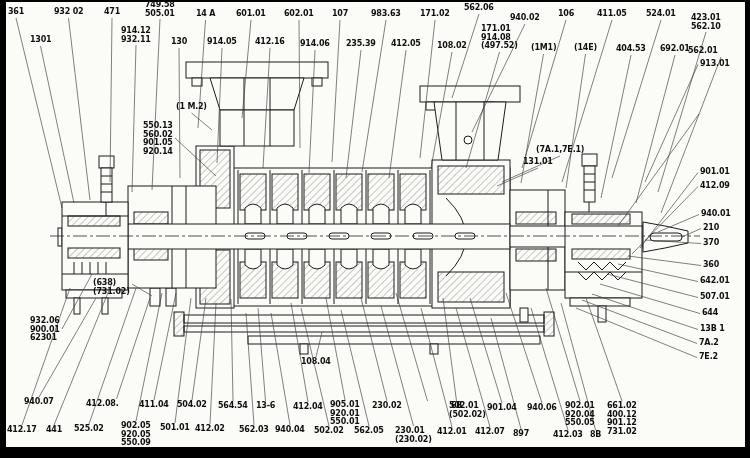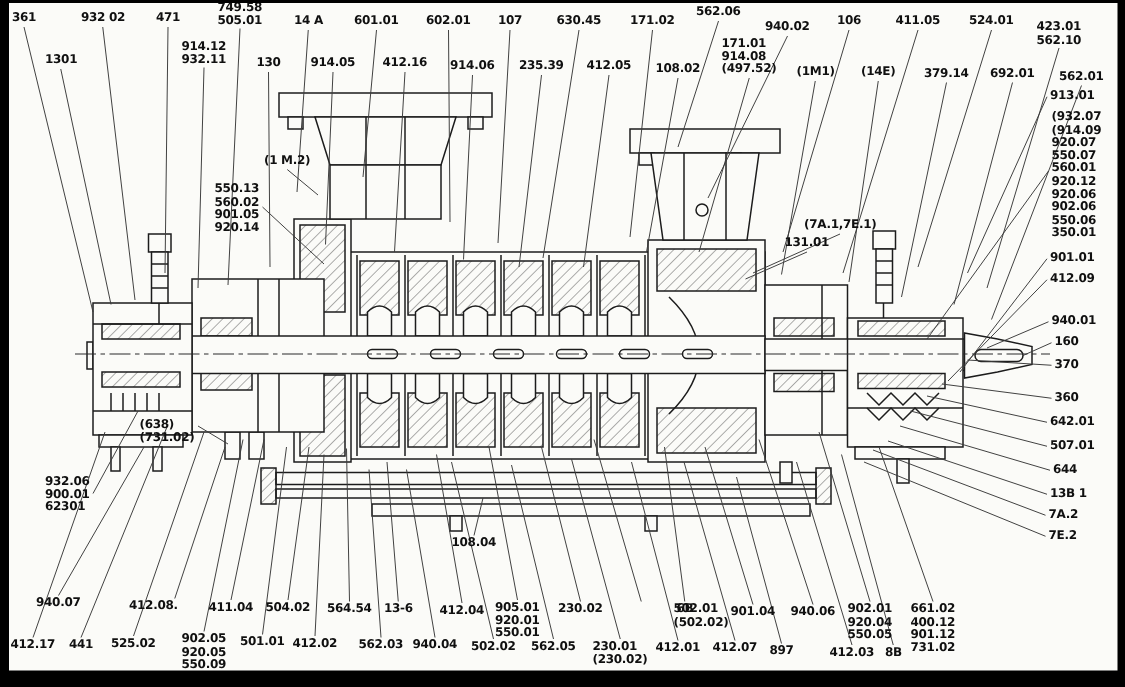--- a/index.html
+++ b/index.html
@@ -278,21 +278,21 @@
   <div id="labels">
       <div class="callout" style="left: 8px; top: 8px;">361</div>
       <div class="callout" style="left: 54px; top: 8px;">932 02</div>
       <div class="callout" style="left: 104px; top: 8px;">471</div>
       <div class="callout" style="left: 145px; top: 1px;">749.58
 505.01</div>
       <div class="callout" style="left: 196px; top: 10px;">14 A</div>
       <div class="callout" style="left: 236px; top: 10px;">601.01</div>
       <div class="callout" style="left: 284px; top: 10px;">602.01</div>
       <div class="callout" style="left: 332px; top: 10px;">107</div>
-      <div class="callout" style="left: 371px; top: 10px;">630.45</div>
+      <div class="callout" style="left: 371px; top: 10px;">983.63</div>
       <div class="callout" style="left: 420px; top: 10px;">171.02</div>
       <div class="callout" style="left: 464px; top: 4px;">562.06</div>
       <div class="callout" style="left: 510px; top: 14px;">940.02</div>
       <div class="callout" style="left: 558px; top: 10px;">106</div>
       <div class="callout" style="left: 597px; top: 10px;">411.05</div>
       <div class="callout" style="left: 646px; top: 10px;">524.01</div>
       <div class="callout" style="left: 691px; top: 14px;">423.01
 562.10</div>
       <div class="callout" style="left: 30px; top: 36px;">1301</div>
       <div class="callout" style="left: 121px; top: 27px;">914.12
@@ -302,38 +302,28 @@
       <div class="callout" style="left: 255px; top: 38px;">412.16</div>
       <div class="callout" style="left: 300px; top: 40px;">914.06</div>
       <div class="callout" style="left: 346px; top: 40px;">235.39</div>
       <div class="callout" style="left: 391px; top: 40px;">412.05</div>
       <div class="callout" style="left: 437px; top: 42px;">108.02</div>
       <div class="callout" style="left: 481px; top: 25px;">171.01
 914.08
 (497.52)</div>
       <div class="callout" style="left: 531px; top: 44px;">(1M1)</div>
       <div class="callout" style="left: 574px; top: 44px;">(14E)</div>
-      <div class="callout" style="left: 616px; top: 45px;">379.14</div>
+      <div class="callout" style="left: 616px; top: 45px;">404.53</div>
       <div class="callout" style="left: 660px; top: 45px;">692.01</div>
-      <div class="callout" style="left: 706px; top: 47px;">562.01</div>
+      <div class="callout" style="left: 688px; top: 47px;">562.01</div>
       <div class="callout" style="left: 700px; top: 60px;">913.01</div>
-      <div class="callout" style="left: 701px; top: 74px;">(932.07
-(914.09
-920.07
-550.07
-560.01
-920.12
-920.06
-902.06
-550.06
-350.01</div>
       <div class="callout" style="left: 700px; top: 168px;">901.01</div>
       <div class="callout" style="left: 700px; top: 182px;">412.09</div>
       <div class="callout" style="left: 701px; top: 210px;">940.01</div>
-      <div class="callout" style="left: 703px; top: 224px;">160</div>
+      <div class="callout" style="left: 703px; top: 224px;">210</div>
       <div class="callout" style="left: 703px; top: 239px;">370</div>
       <div class="callout" style="left: 703px; top: 261px;">360</div>
       <div class="callout" style="left: 700px; top: 277px;">642.01</div>
       <div class="callout" style="left: 700px; top: 293px;">507.01</div>
       <div class="callout" style="left: 702px; top: 309px;">644</div>
       <div class="callout" style="left: 700px; top: 325px;">13B 1</div>
       <div class="callout" style="left: 699px; top: 339px;">7A.2</div>
       <div class="callout" style="left: 699px; top: 353px;">7E.2</div>
       <div class="callout" style="left: 176px; top: 103px;">(1 M.2)</div>
       <div class="callout" style="left: 143px; top: 122px;">550.13

